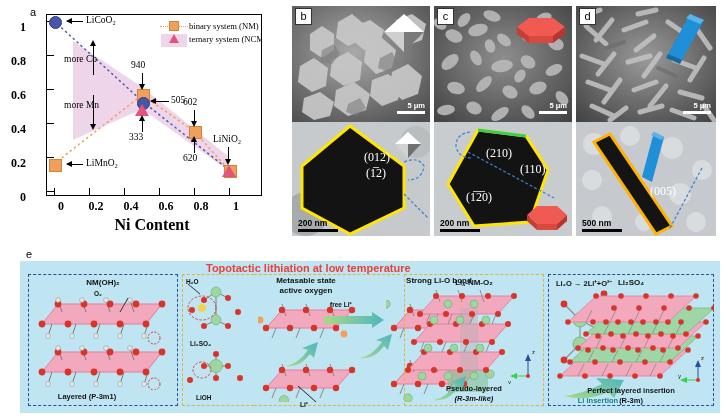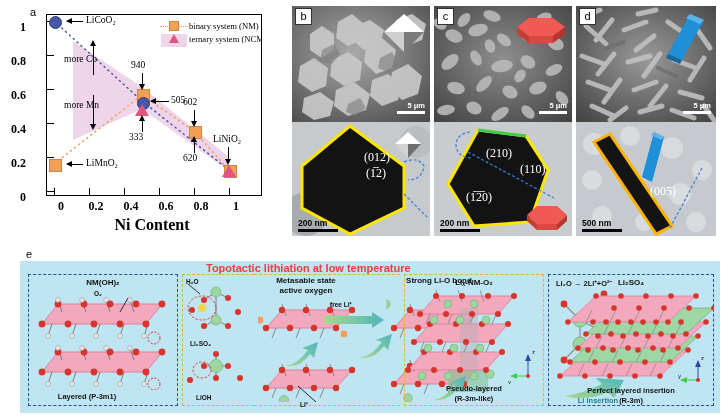--- a/index.html
+++ b/index.html
@@ -646,21 +646,21 @@
     <svg width="36" height="30" style="position:absolute;left:284px;top:92px;">
       <path d="M2,26 Q14,24 24,10 L18,8 L34,2 L30,18 L26,14 Q16,28 2,26 Z" fill="url(#ga2)"></path>
     </svg>
     <svg width="36" height="30" style="position:absolute;left:432px;top:126px;">
       <path d="M2,26 Q14,24 24,10 L18,8 L34,2 L30,18 L26,14 Q16,28 2,26 Z" fill="url(#ga2)"></path>
     </svg>
 
     <div class="e-box" style="left:404px;top:26px;width:140px;height:132px;border:1.3px dashed #e0b33a;"></div>
     <div class="e-title" style="left:404px;top:30px;width:140px;">Liₓ-NM-O₂</div>
     <div class="e-cap" style="left:404px;top:136px;width:140px;">Pseudo-layered</div>
-    <div class="e-cap" style="left:404px;top:146px;width:140px;">(R-3m-like)</div>
+    <div class="e-cap" style="left:404px;top:146px;width:140px;font-style:italic;">(R-3m-like)</div>
     <svg width="140" height="96" style="position:absolute;left:404px;top:40px;">
       <g>
         <polygon points="16,26 94,26 110,8 32,8" fill="#f2a8bd" stroke="#e07e9c" stroke-width="0.9"></polygon>
         <polygon points="10,54 88,54 104,36 26,36" fill="#f2a8bd" stroke="#e07e9c" stroke-width="0.9"></polygon>
         <polygon points="4,82 82,82 98,64 20,64" fill="#f2a8bd" stroke="#e07e9c" stroke-width="0.9"></polygon>
         <rect x="56" y="20" width="18" height="62" fill="#b8b0b8" opacity="0.45"></rect>
         <g stroke="#8a8a8a" stroke-width="0.9">
           <line x1="26" y1="26" x2="22" y2="36"></line>
             <line x1="48" y1="26" x2="44" y2="36"></line>
           <line x1="70" y1="26" x2="66" y2="36"></line>

